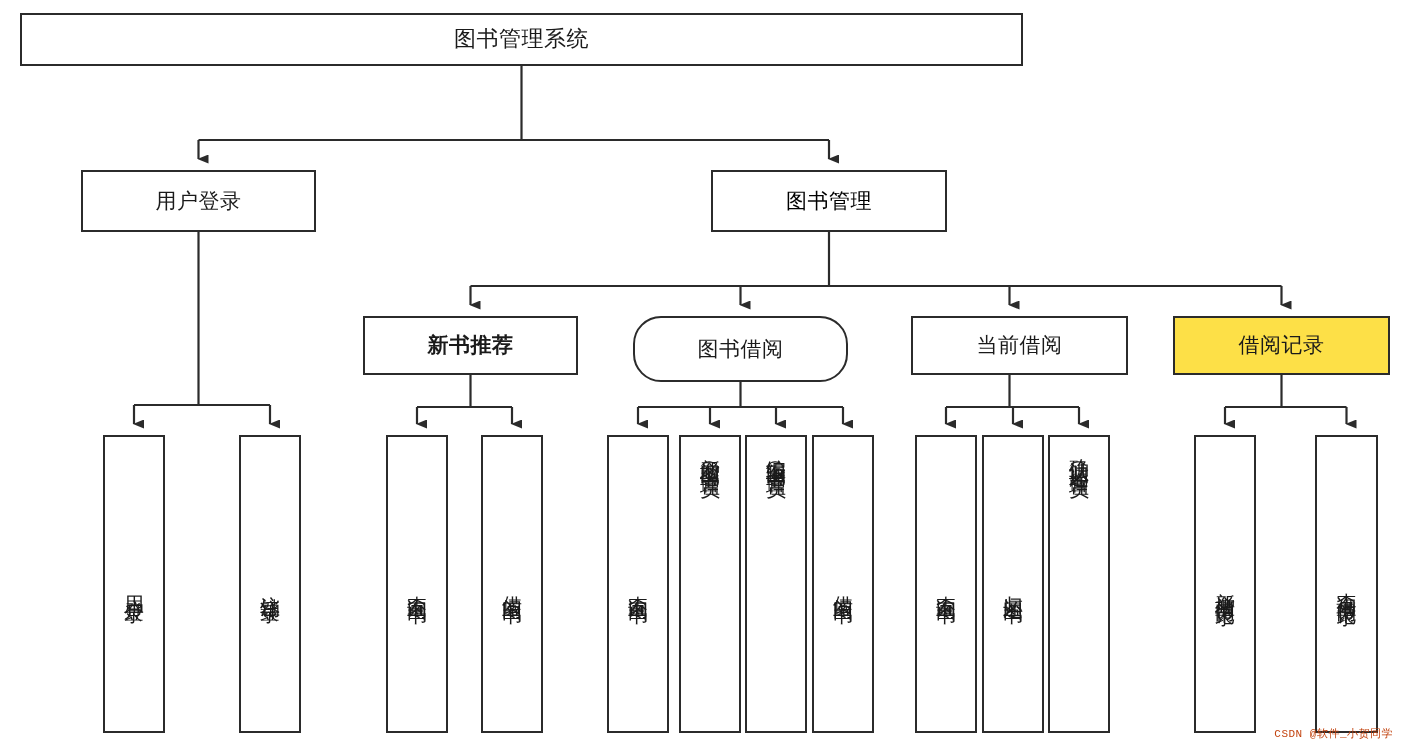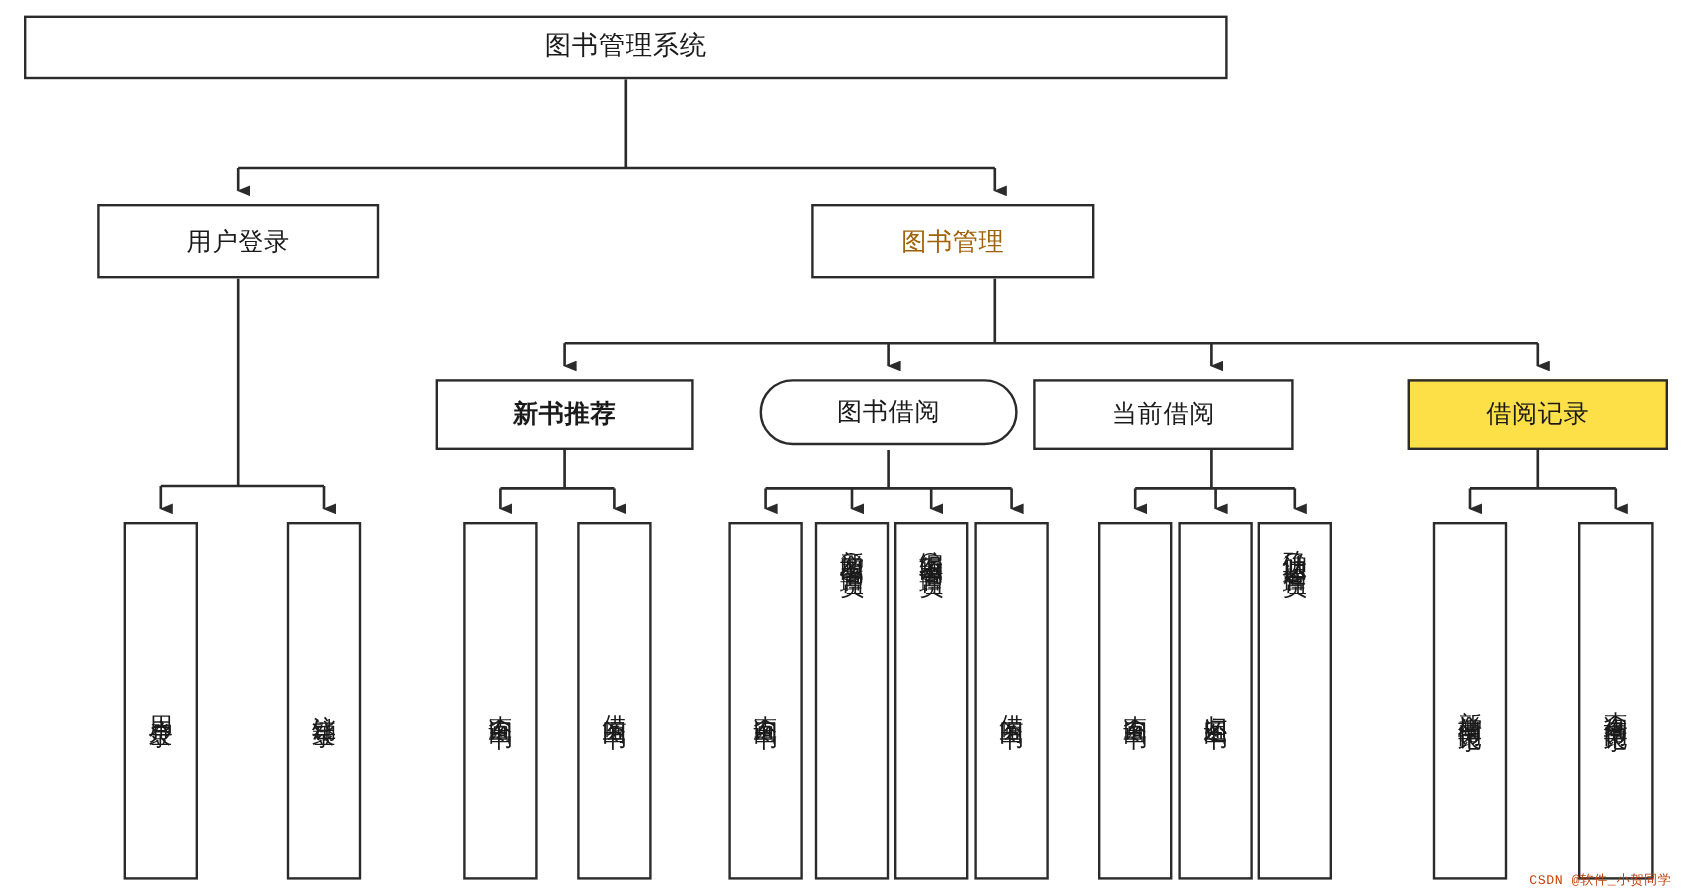--- a/index.html
+++ b/index.html
@@ -122,31 +122,31 @@
       </g>
   </svg>
 
   <div class="node root horiz" style="left: 20px; top: 13px; width: 1003px; height: 53px; border-color: rgb(43, 43, 43); background: rgb(255, 255, 255); color: rgb(26, 26, 26);">
     <span class="label">图书管理系统</span>
   </div>
 
   <div class="node horiz" style="left: 81px; top: 170px; width: 235px; height: 62px; border-color: rgb(43, 43, 43); background: rgb(255, 255, 255); color: rgb(26, 26, 26);">
     <span class="label">用户登录</span>
   </div>
-  <div class="node horiz" style="left: 676px; top: 170px; width: 236px; height: 62px; border-color: rgb(43, 43, 43); background: rgb(255, 255, 255); color: #a16207;">
+  <div class="node horiz" style="left: 711px; top: 170px; width: 236px; height: 62px; border-color: rgb(43, 43, 43); background: rgb(255, 255, 255); color: #000000;">
     <span class="label">图书管理</span>
   </div>
 
   <div class="node horiz" style="left: 363px; top: 316px; width: 215px; height: 59px; border-color: rgb(43, 43, 43); background: rgb(255, 255, 255); color: rgb(26, 26, 26); font-weight: bold;">
     <span class="label">新书推荐</span>
   </div>
-  <div class="node horiz" style="left: 633px; top: 316px; width: 215px; height: 55px; border-color: rgb(43, 43, 43); background: rgb(255, 255, 255); color: rgb(26, 26, 26); border-radius: 28px;">
+  <div class="node horiz" style="left: 633px; top: 316px; width: 215px; height: 66px; border-color: rgb(43, 43, 43); background: rgb(255, 255, 255); color: rgb(26, 26, 26); border-radius: 28px;">
     <span class="label">图书借阅</span>
   </div>
-  <div class="node horiz" style="left: 861px; top: 316px; width: 217px; height: 59px; border-color: rgb(43, 43, 43); background: rgb(255, 255, 255); color: rgb(26, 26, 26);">
+  <div class="node horiz" style="left: 911px; top: 316px; width: 217px; height: 59px; border-color: rgb(43, 43, 43); background: rgb(255, 255, 255); color: rgb(26, 26, 26);">
     <span class="label">当前借阅</span>
   </div>
   <div class="node horiz" style="left: 1173px; top: 316px; width: 217px; height: 59px; border-color: rgb(43, 43, 43); background: #fde047; color: rgb(26, 26, 26);">
     <span class="label">借阅记录</span>
   </div>
 
   <div class="node vert short" style="left: 103px; top: 435px; width: 62px; height: 298px; border-color: rgb(43, 43, 43); background: rgb(255, 255, 255); color: rgb(26, 26, 26);">
     <span class="label">用户登录</span>
   </div>
   <div class="node vert short" style="left: 239px; top: 435px; width: 62px; height: 298px; border-color: rgb(43, 43, 43); background: rgb(255, 255, 255); color: rgb(26, 26, 26);">

